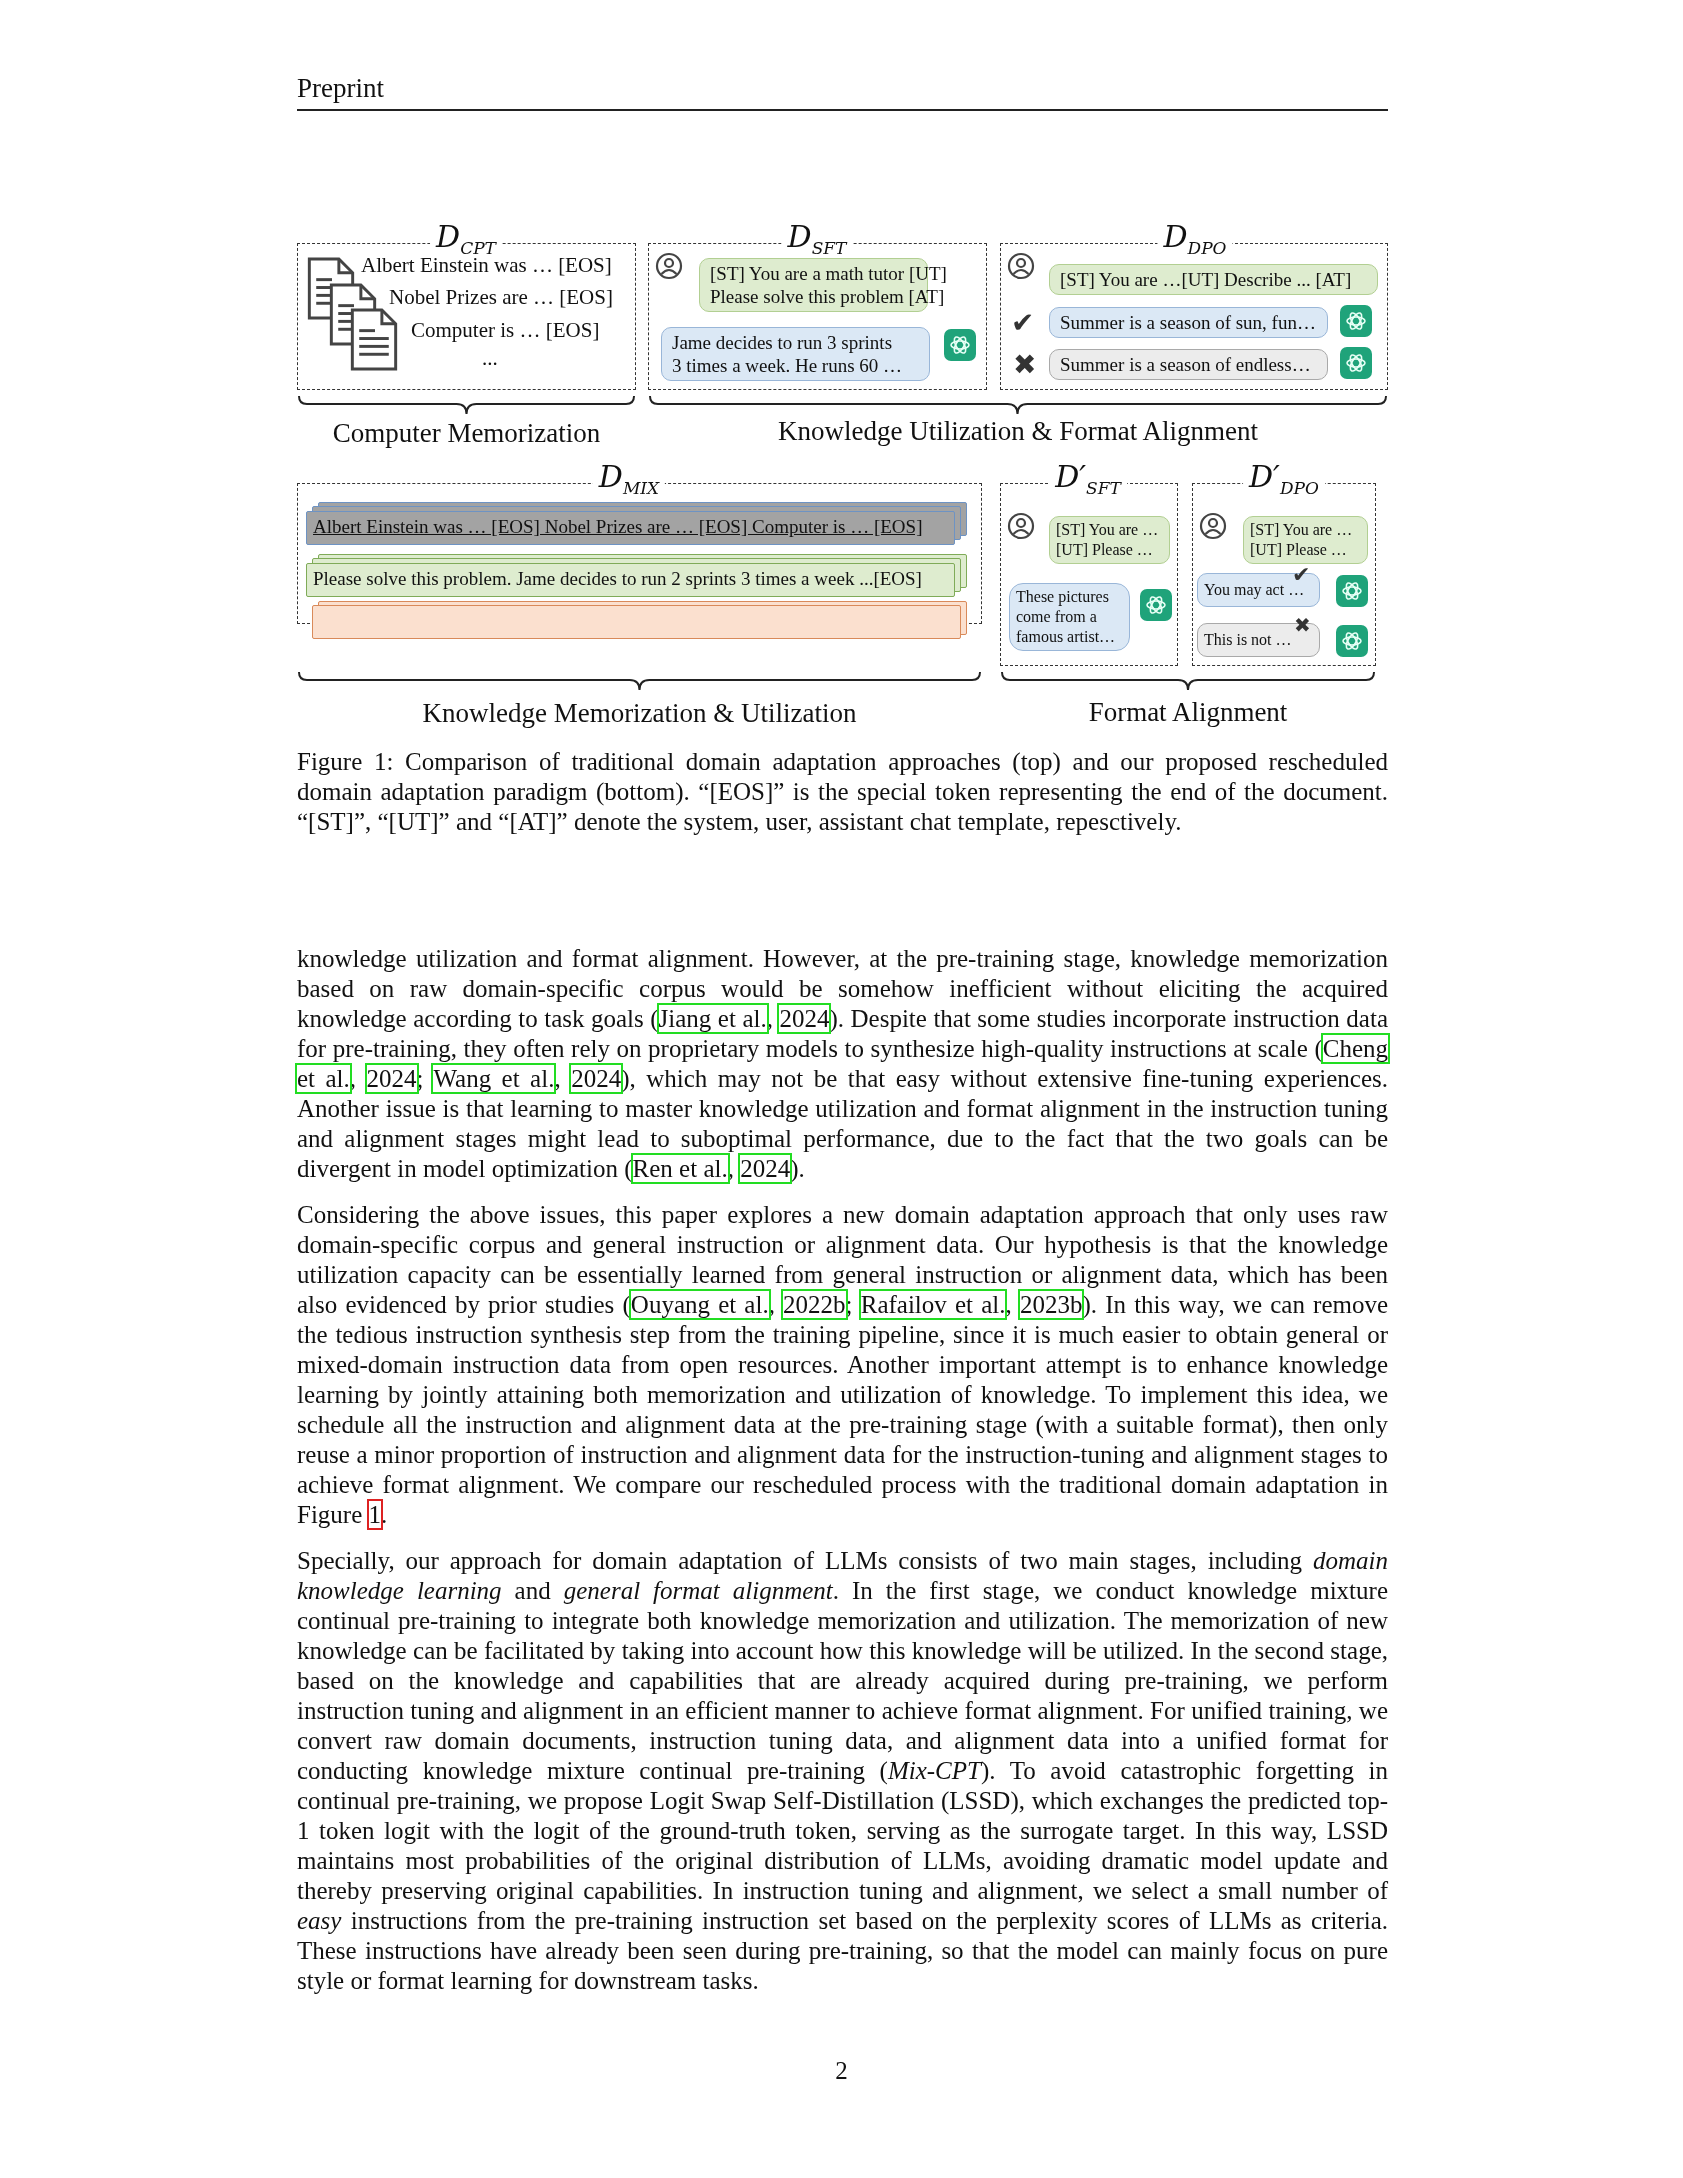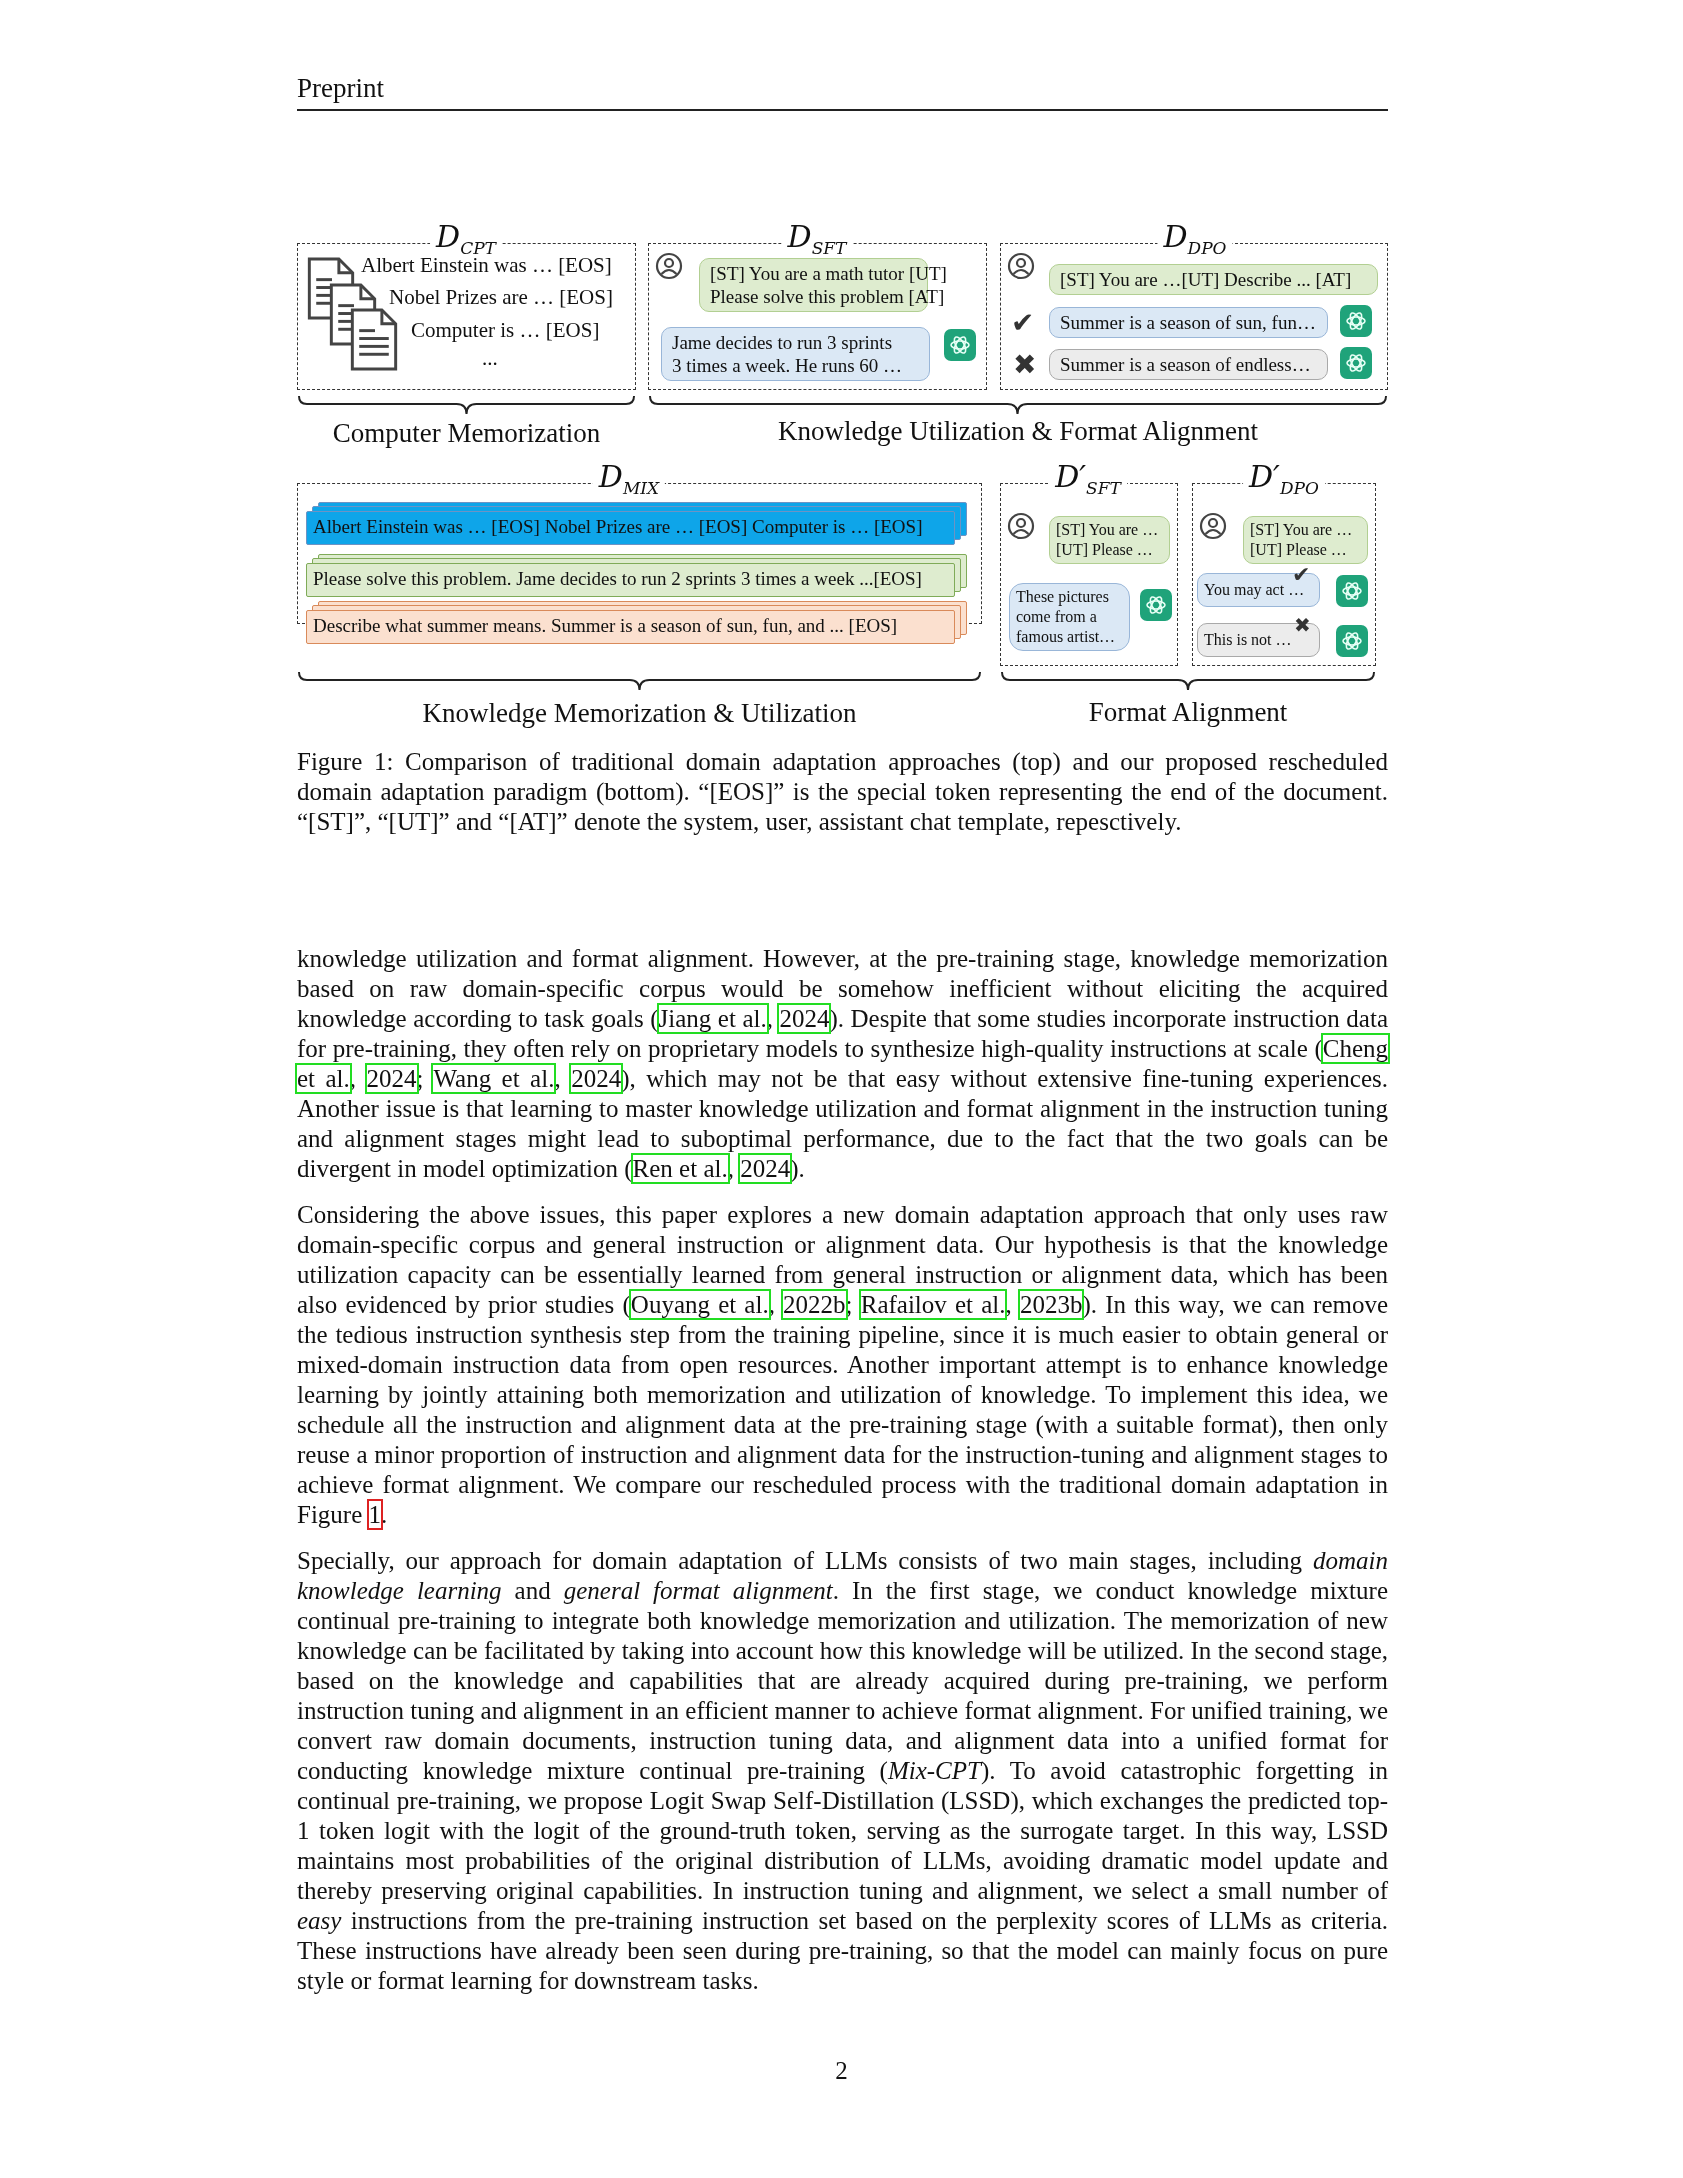--- a/index.html
+++ b/index.html
@@ -36,21 +36,21 @@
 
   .mark { position: absolute; font-size: 28px; line-height: 28px; color: #333; font-family: "DejaVu Sans", sans-serif; font-weight: bold; }
 
   .doc { position: absolute; width: 50px; height: 65px; }
   .doc svg { width: 100%; height: 100%; }
   .cpt-line { position: absolute; font-size: 21px; line-height: 26px; white-space: nowrap; }
 
   .stack { position: absolute; height: 40px; }
   .stack .layer { position: absolute; border-radius: 2px; box-sizing: border-box; }
   .stack .front { font-size: 19px; line-height: 30px; padding: 0 6px; white-space: nowrap; }
-  .sblue { background: #0ea5e9; border: 1.6px solid #6d93c4; }
+  .sblue { background: #a3a3a3; border: 1.6px solid #6d93c4; text-decoration: underline; }
   .sgreen { background: #deeccf; border: 1.6px solid #7fab58; }
   .sorange { background: #fbe0cf; border: 1.6px solid #d98a5a; }
 
   
   .caption { position: absolute; left: 297px; top: 747px; width: 1091px;
              font-size: 25px; line-height: 30px; text-align: justify; }
   .body { position: absolute; left: 297px; top: 928px; width: 1091px;
           font-size: 25px; line-height: 30px; text-align: justify; }
   .body p { margin: 16px 0 16px 0; }
   .cite { outline: 2px solid #22dd22; outline-offset: 0px; }
@@ -202,21 +202,20 @@
       <div class="layer sblue front" style="left:0;top:9px;width:649px;height:34px;">Albert Einstein was … [EOS] Nobel Prizes are … [EOS] Computer is … [EOS]</div>
     </div>
     <div class="stack" style="left:8px;top:70px;width:663px;">
       <div class="layer sgreen" style="left:12px;top:0;width:649px;height:34px;"></div>
       <div class="layer sgreen" style="left:6px;top:4px;width:649px;height:34px;"></div>
       <div class="layer sgreen front" style="left:0;top:9px;width:649px;height:34px;">Please solve this problem. Jame decides to run 2 sprints 3 times a week ...[EOS]</div>
     </div>
     <div class="stack" style="left:8px;top:123px;width:663px;">
       <div class="layer sorange" style="left:12px;top:-6px;width:649px;height:34px;"></div>
       <div class="layer sorange" style="left:6px;top:-2px;width:649px;height:34px;"></div>
-      <div class="layer sorange front" style="left:0;top:3px;width:649px;height:34px;">Describe what summer means. Summer is a season of sun, fun, and ... [EOS]</div>
     </div>
   </div>
 
   <div class="dbox" style="left:703px;top:255px;width:178px;height:183px;">
     <div class="dlabel" style="left:87px;">
       <span>D′</span><sub>SFT</sub>
     </div>
     <div class="user" style="left:6px;top:28px;">
       <svg viewBox="0 0 28 28">
           <circle cx="14" cy="14" r="12" fill="none" stroke="#444" stroke-width="2.2"></circle>

